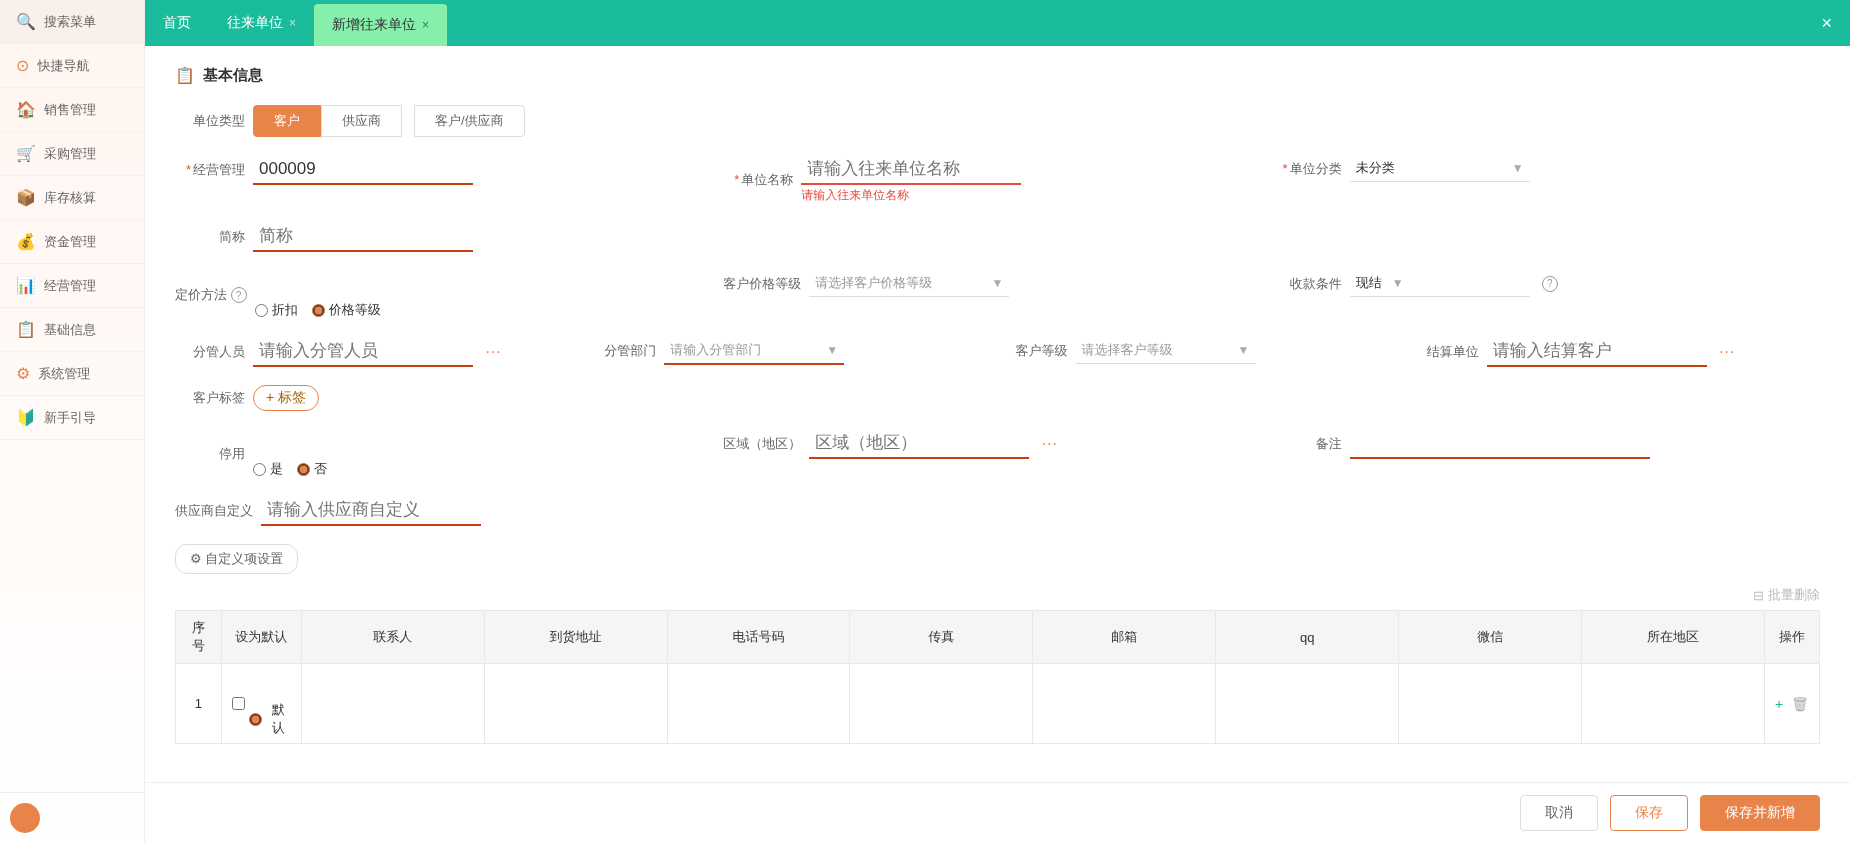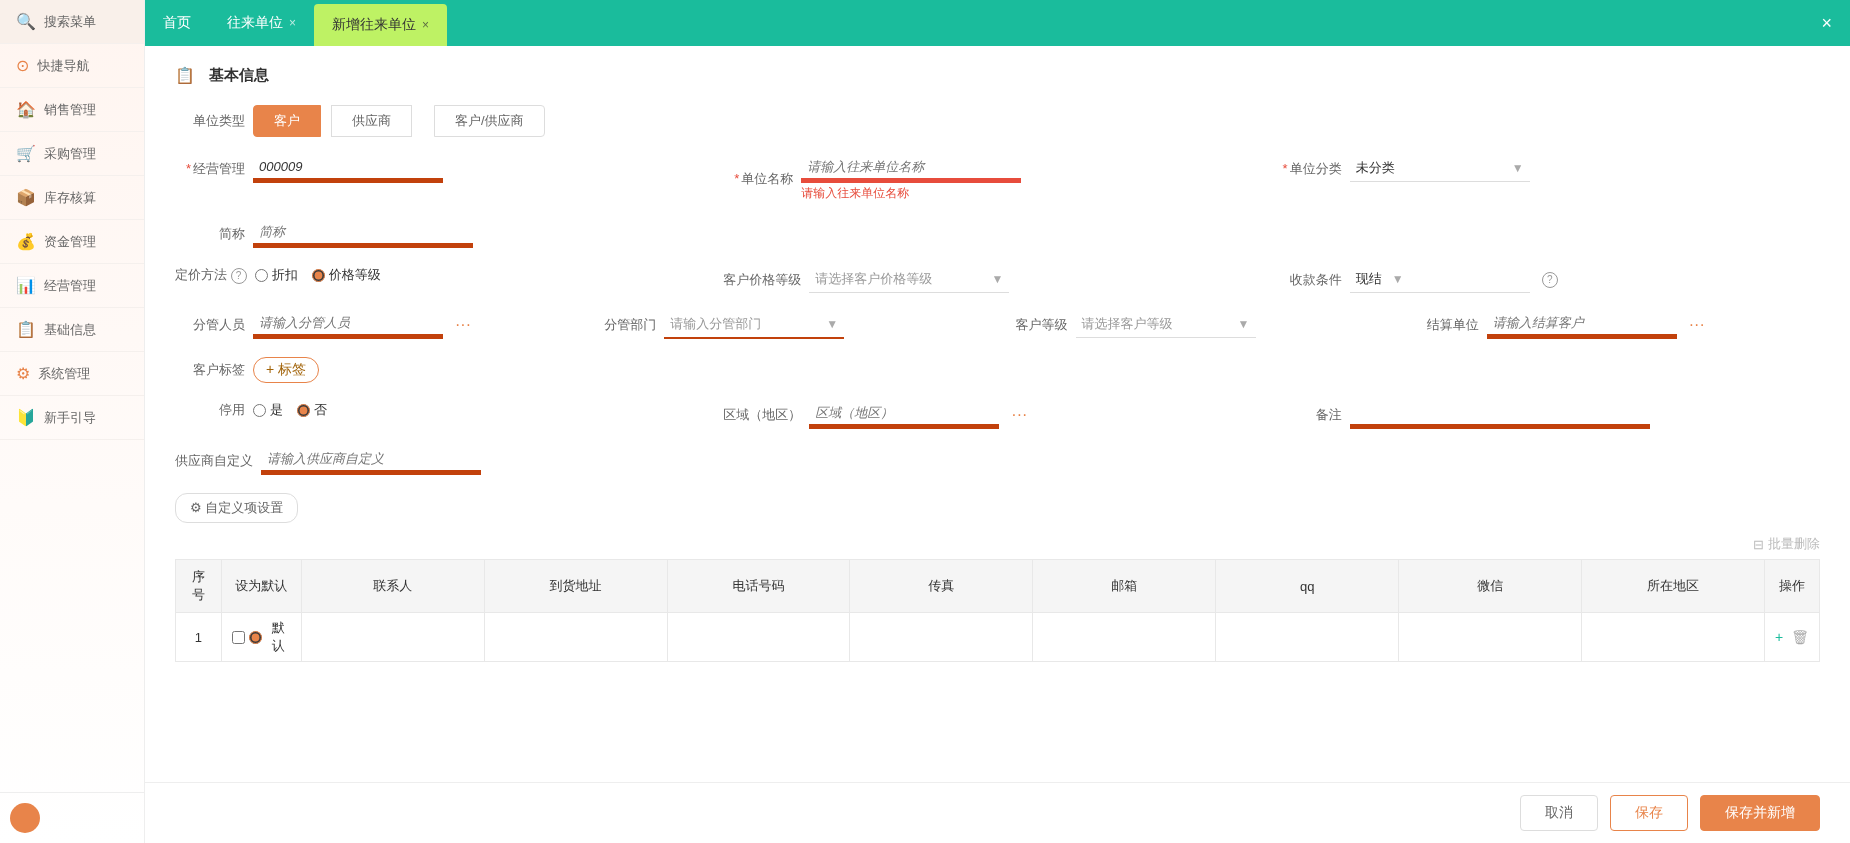--- a/index.html
+++ b/index.html
@@ -58,21 +58,21 @@
       align-items: center;
       height: 100%;
       padding: 0 18px;
       cursor: pointer;
       color: #fff;
       font-size: 14px;
       gap: 6px;
       white-space: nowrap;
     }
     .tab.active {
-      background: #bef264;
+      background: #86efac;
       color: #333;
       border-radius: 4px 4px 0 0;
       margin-top: 4px;
       height: calc(100% - 4px);
     }
     .tab .close-btn { font-size: 12px; cursor: pointer; opacity: 0.7; }
     .tab-close-main {
       margin-left: auto;
       color: #fff;
       font-size: 18px;
@@ -89,21 +89,21 @@
     }
 
     
     .section-header {
       display: flex;
       align-items: center;
       gap: 8px;
       margin-bottom: 20px;
     }
     .section-icon { color: #e8844a; font-size: 16px; }
-    .section-title { font-size: 15px; font-weight: bold; color: #333; margin-left: 6px; }
+    .section-title { font-size: 15px; font-weight: bold; color: #333; }
 
     
     .form-row {
       display: flex;
       align-items: flex-start;
       margin-bottom: 18px;
       gap: 0;
     }
     .form-group {
       display: flex;
@@ -115,49 +115,48 @@
     .form-label {
       color: #666;
       white-space: nowrap;
       font-size: 13px;
       min-width: 70px;
       text-align: right;
     }
     .required-mark { color: #e74c3c; margin-right: 2px; }
     .form-input {
       border: none;
-      border-bottom: 5px solid #c2410c;
+      border-bottom: 2px solid #c2410c;
       padding: 4px 6px;
-      font-size: 13px;
+      font-size: 17px;
       color: #333;
       background: transparent;
       outline: none;
       min-width: 180px;
       max-width: 220px;
-      font-style: italic;
     }
     .form-input.error-border { border-bottom-color: #e74c3c; }
     .error-msg { color: #e74c3c; font-size: 12px; margin-top: 2px; }
     .select-wrapper {
       position: relative;
       display: inline-flex;
       align-items: center;
     }
     .select-wrapper .chevron {
       position: absolute;
       right: 6px;
       color: #aaa;
       font-size: 12px;
       pointer-events: none;
     }
 
     
     .unit-type-group {
       display: flex;
-      gap: 10px;
+      gap: 0;
       border-radius: 16px;
     }
     .unit-type-btn {
       padding: 6px 20px;
       border: 1px solid #ddd;
       background: #fff;
       cursor: pointer;
       font-size: 13px;
       color: #666;
     }
@@ -175,20 +174,21 @@
       align-items: center;
       gap: 14px;
     }
     .radio-label {
       display: flex;
       align-items: center;
       gap: 4px;
       cursor: pointer;
       font-size: 13px;
       color: #333;
+      margin-top: 31px;
     }
     input[type="radio"] { accent-color: #e8844a; cursor: pointer; }
 
     
     .help-icon {
       width: 16px; height: 16px;
       border: 1px solid #999;
       border-radius: 50%;
       display: inline-flex;
       align-items: center;

